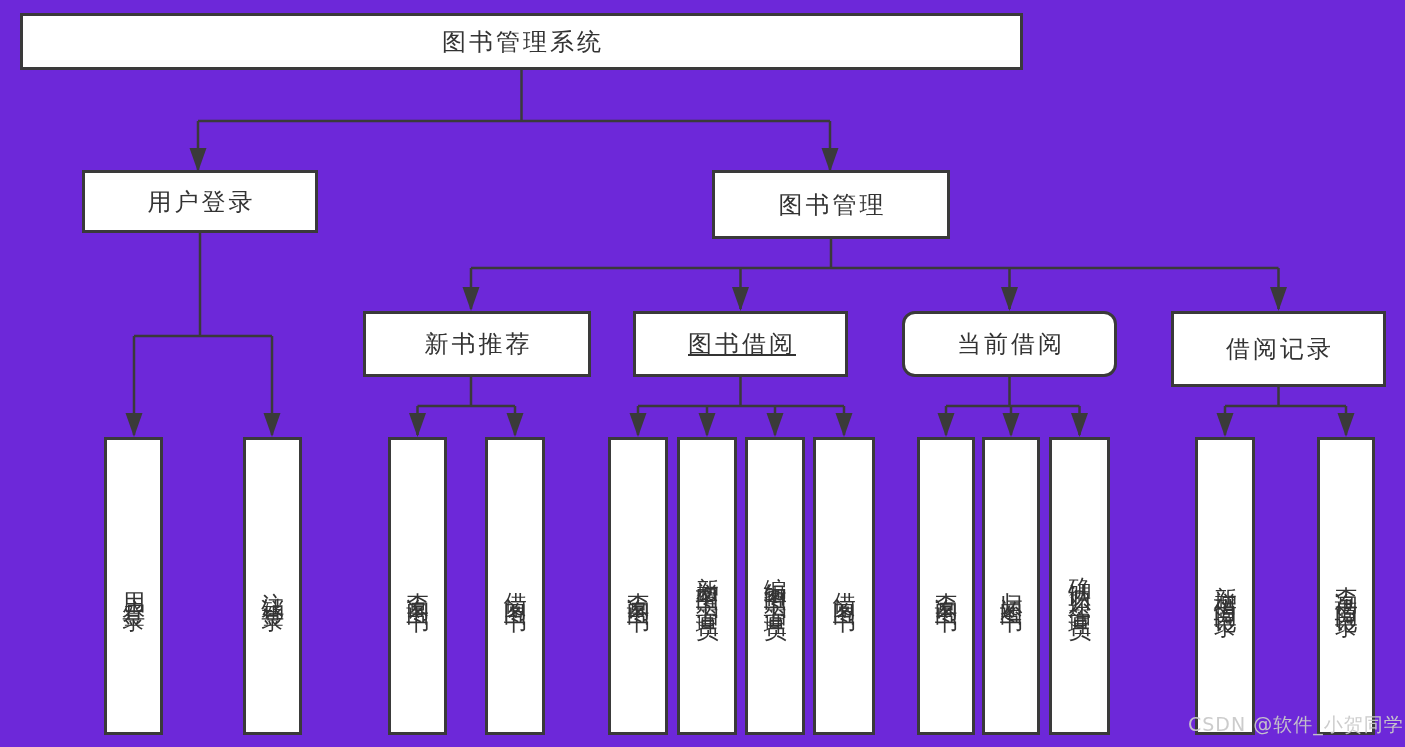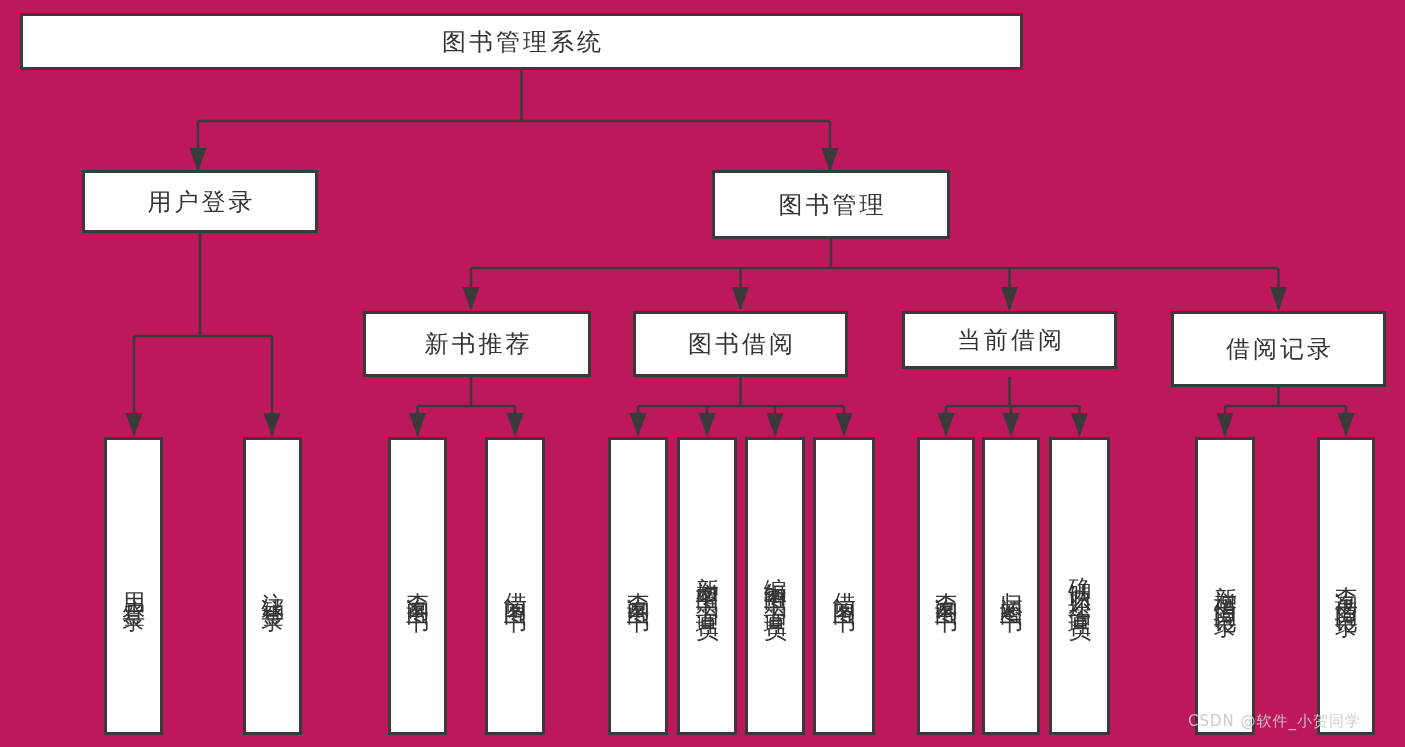--- a/index.html
+++ b/index.html
@@ -1,20 +1,20 @@
 <!DOCTYPE html>
 <html><head>
 <meta charset="utf-8">
 <style>
   html, body { margin: 0; padding: 0; background: #ffffff; }
   .canvas {
     position: relative;
     width: 1405px;
     height: 747px;
-    background: #be185d;
+    background: #6d28d9;
     font-family: "DejaVu Sans", sans-serif;
     overflow: hidden;
   }
   svg.connectors {
     position: absolute;
     left: 0; top: 0;
     width: 1405px; height: 747px;
   }
   .node {
     position: absolute;
@@ -36,21 +36,21 @@
     writing-mode: vertical-rl;
     text-orientation: mixed;
     font-size: 23px;
     letter-spacing: 6px;
     line-height: 1.1;
   }
   .watermark {
     position: absolute;
     left: 1188px;
     top: 712px;
-    font-size: 15px;
+    font-size: 19px;
     letter-spacing: 1px;
     color: rgba(201, 201, 201, 0.95);
     white-space: nowrap;
     z-index: 5;
   }
 </style>
 </head>
 <body>
 
 <div class="canvas">
@@ -131,24 +131,24 @@
   <div class="node h" style="left:82px; top:170px; width:236px; height:63px;">
     <span>用户登录</span>
   </div>
   <div class="node h" style="left:712px; top:170px; width:238px; height:69px;">
     <span>图书管理</span>
   </div>
 
   <div class="node h" style="left:363px; top:311px; width:228px; height:66px;">
     <span>新书推荐</span>
   </div>
-  <div class="node h" style="left:633px; top:311px; width:215px; height:66px;">
+  <div class="node h" style="left:633px; top:311px; width:215px; height:66px;text-decoration:underline;">
     <span>图书借阅</span>
   </div>
-  <div class="node h" style="left:902px; top:311px; width:215px; height:58px;">
+  <div class="node h" style="left:902px; top:311px; width:215px; height:66px;border-radius:13px;">
     <span>当前借阅</span>
   </div>
   <div class="node h" style="left:1171px; top:311px; width:215px; height:76px;">
     <span>借阅记录</span>
   </div>
 
   <div class="node v" style="left:104px; top:437px; width:59px; height:298px;">
     <span>用户登录</span>
   </div>
   <div class="node v" style="left:243px; top:437px; width:59px; height:298px;">

